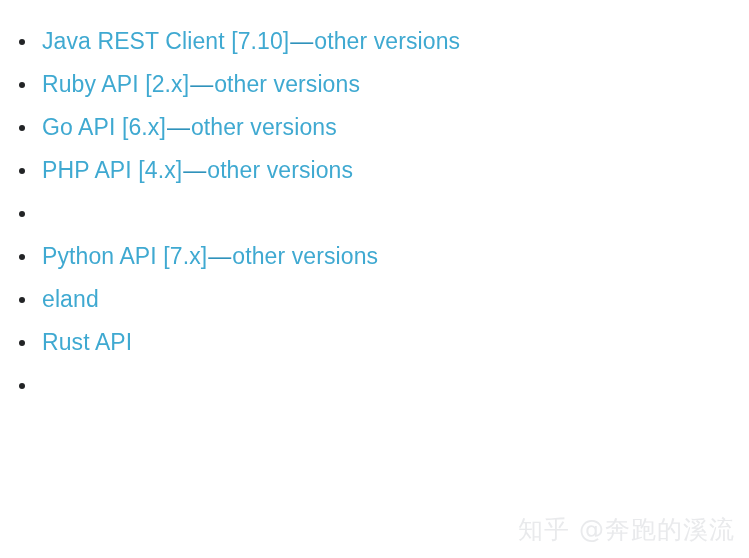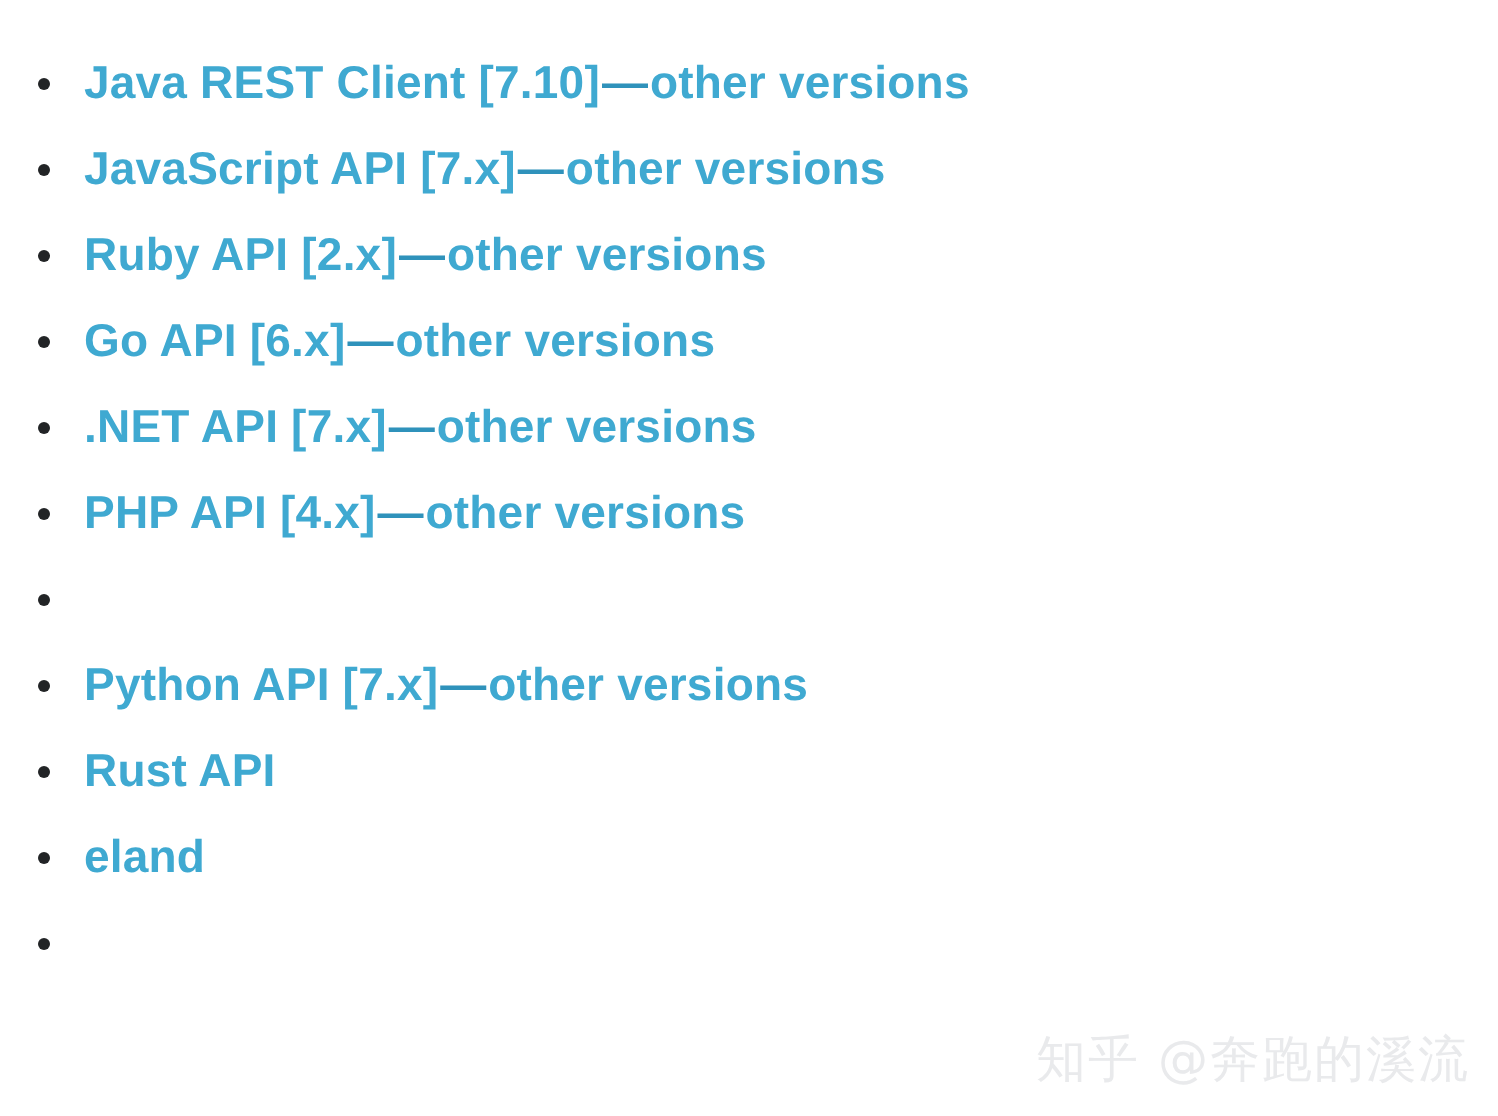--- a/index.html
+++ b/index.html
@@ -17,21 +17,20 @@
   }
 
   #client-list {
     list-style: none;
     margin: 0;
     padding: 0;
     position: absolute;
     left: 0;
     top: 20px;
     width: 653px;
-    font-weight: bold;
   }
 
   #client-list li.client-list-item {
     position: relative;
     height: 43px;
     line-height: 43px;
     padding-left: 42px;
     white-space: nowrap;
     font-size: 23px;
   }
@@ -78,25 +77,23 @@
     font-family: "DejaVu Sans", sans-serif;
     white-space: nowrap;
     user-select: none;
   }
 </style>
 </head>
 <body>
 
 <ul id="client-list">
     <li class="client-list-item"><span class="bullet-marker"></span><a class="client-link">Java REST Client [7.10]</a><span class="sep-dash">—</span><a class="other-versions-link">other versions</a></li>
-    <li class="client-list-item"><span class="bullet-marker"></span><a class="client-link">JavaScript API [7.x]</a><span class="sep-dash">—</span><a class="other-versions-link">other versions</a></li>
     <li class="client-list-item"><span class="bullet-marker"></span><a class="client-link">Ruby API [2.x]</a><span class="sep-dash">—</span><a class="other-versions-link">other versions</a></li>
     <li class="client-list-item"><span class="bullet-marker"></span><a class="client-link">Go API [6.x]</a><span class="sep-dash">—</span><a class="other-versions-link">other versions</a></li>
-    <li class="client-list-item"><span class="bullet-marker"></span><a class="client-link">.NET API [7.x]</a><span class="sep-dash">—</span><a class="other-versions-link">other versions</a></li>
     <li class="client-list-item"><span class="bullet-marker"></span><a class="client-link">PHP API [4.x]</a><span class="sep-dash">—</span><a class="other-versions-link">other versions</a></li>
     <li class="client-list-item"><span class="bullet-marker"></span></li>
     <li class="client-list-item"><span class="bullet-marker"></span><a class="client-link">Python API [7.x]</a><span class="sep-dash">—</span><a class="other-versions-link">other versions</a></li>
+    <li class="client-list-item"><span class="bullet-marker"></span><a class="client-link">eland</a></li>
     <li class="client-list-item"><span class="bullet-marker"></span><a class="client-link">Rust API</a></li>
-    <li class="client-list-item"><span class="bullet-marker"></span><a class="client-link">eland</a></li>
     <li class="client-list-item"><span class="bullet-marker"></span></li>
   </ul>
 
 <div id="watermark">知乎 @奔跑的溪流</div>
 
 </body></html>

